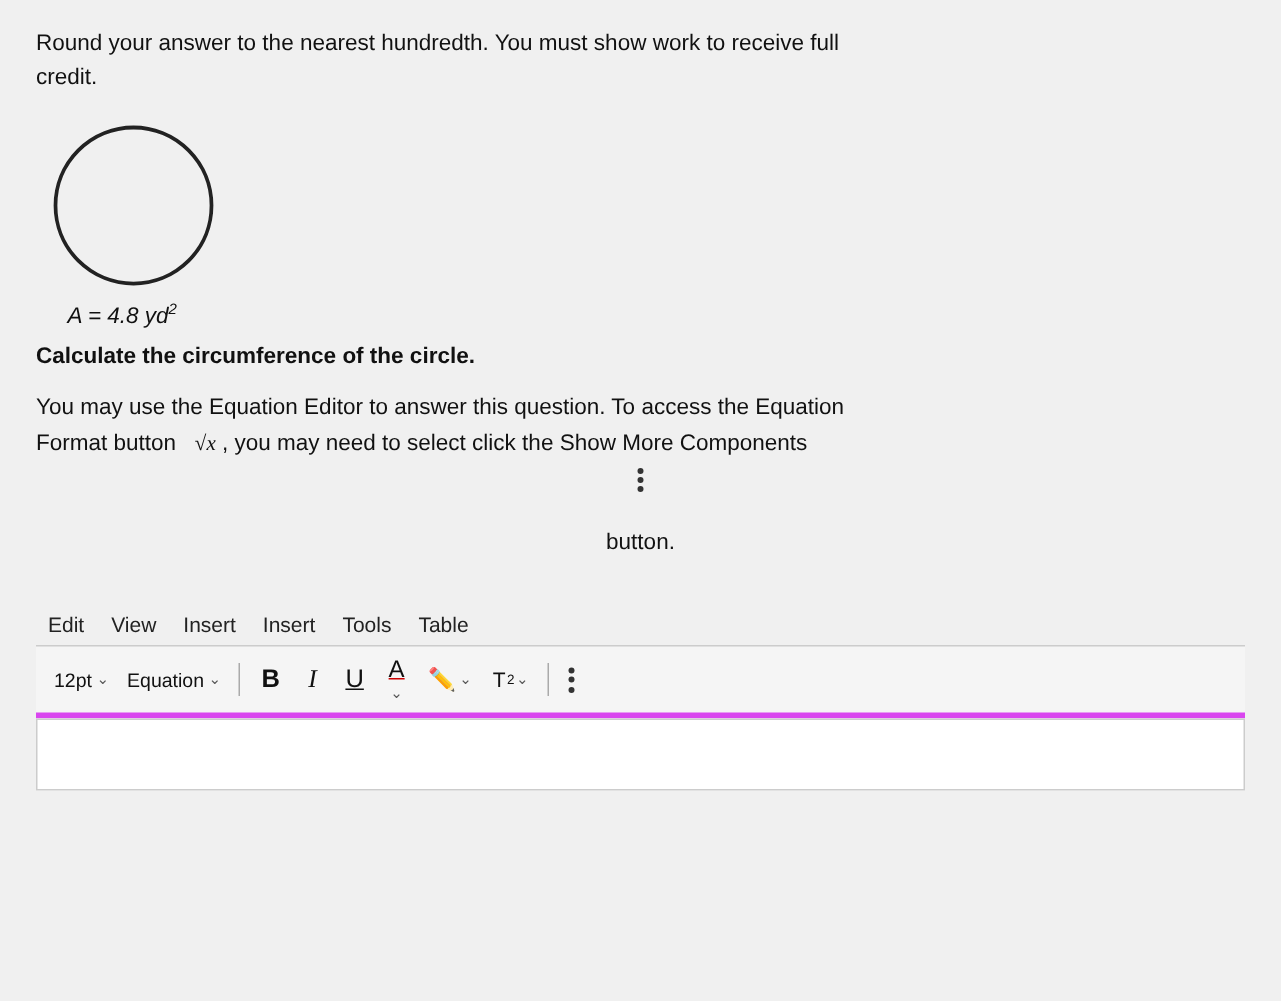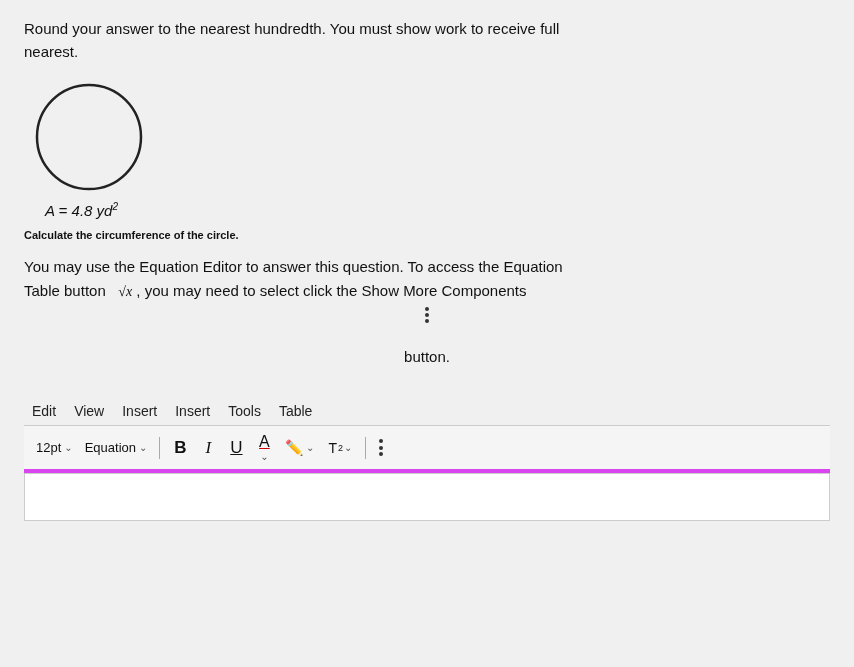--- a/index.html
+++ b/index.html
@@ -34,21 +34,21 @@
     .area-label {
       font-size: 15px;
       font-style: italic;
       margin-left: 21px;
     }
     .area-label sup {
       font-size: 10px;
     }
     .bold-question {
       font-weight: bold;
-      font-size: 11px;
+      font-size: 15px;
       margin-bottom: 14px;
       color: #111;
     }
     .instruction-text {
       font-size: 15px;
       line-height: 1.6;
       margin-bottom: 10px;
       color: #111;
     }
     .equation-editor-inline {
@@ -160,37 +160,37 @@
       padding: 8px;
     }
   </style>
 </head>
 <body>
 
 <div class="page-container">
 
   <div class="question-text">
     <span>Round your answer to the nearest hundredth. You must show work to receive full</span><br>
-    <span>nearest.</span>
+    <span>credit.</span>
   </div>
 
   <div class="circle-area">
     <svg class="circle-svg" width="130" height="120" viewBox="0 0 130 120">
       <circle cx="65" cy="60" r="52" fill="none" stroke="#222" stroke-width="2.5"></circle>
     </svg>
     <div class="area-label">
       <span>A = 4.8 yd</span><sup>2</sup>
     </div>
   </div>
 
   <div class="bold-question">Calculate the circumference of the circle.</div>
 
   <div class="instruction-text">
     <span>You may use the Equation Editor to answer this question. To access the Equation</span><br>
-    <span>Table button</span>
+    <span>Format button</span>
     &nbsp;
     <span class="equation-editor-inline">
       <span class="sqrt-symbol">√<i>x</i></span>
     </span>
     <span>, you may need to select click the Show More Components</span>
   </div>
   <div class="instruction-text" style="display:flex;align-items:center;gap:22px;margin-top:-6px;flex-direction:column;">
     <div class="three-dots-inline">
       <span></span>
         <span></span>

